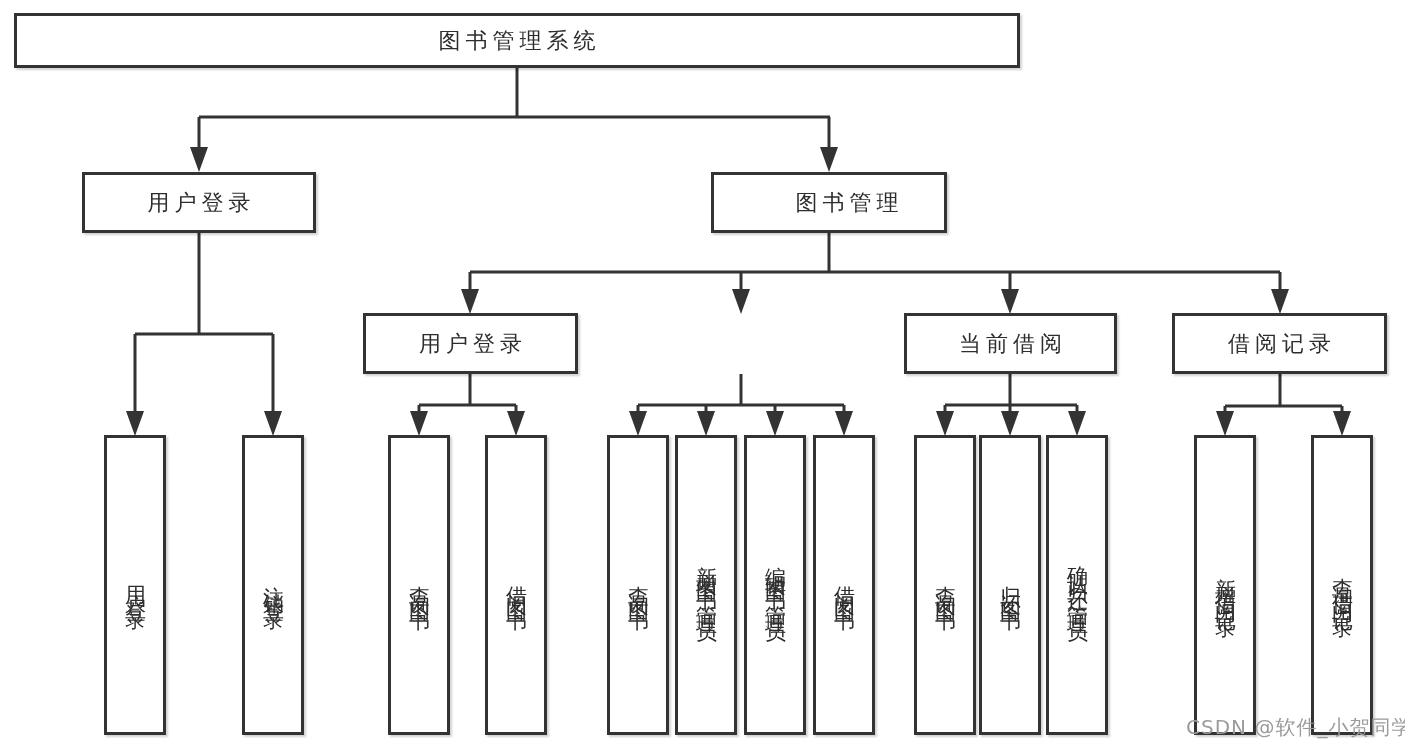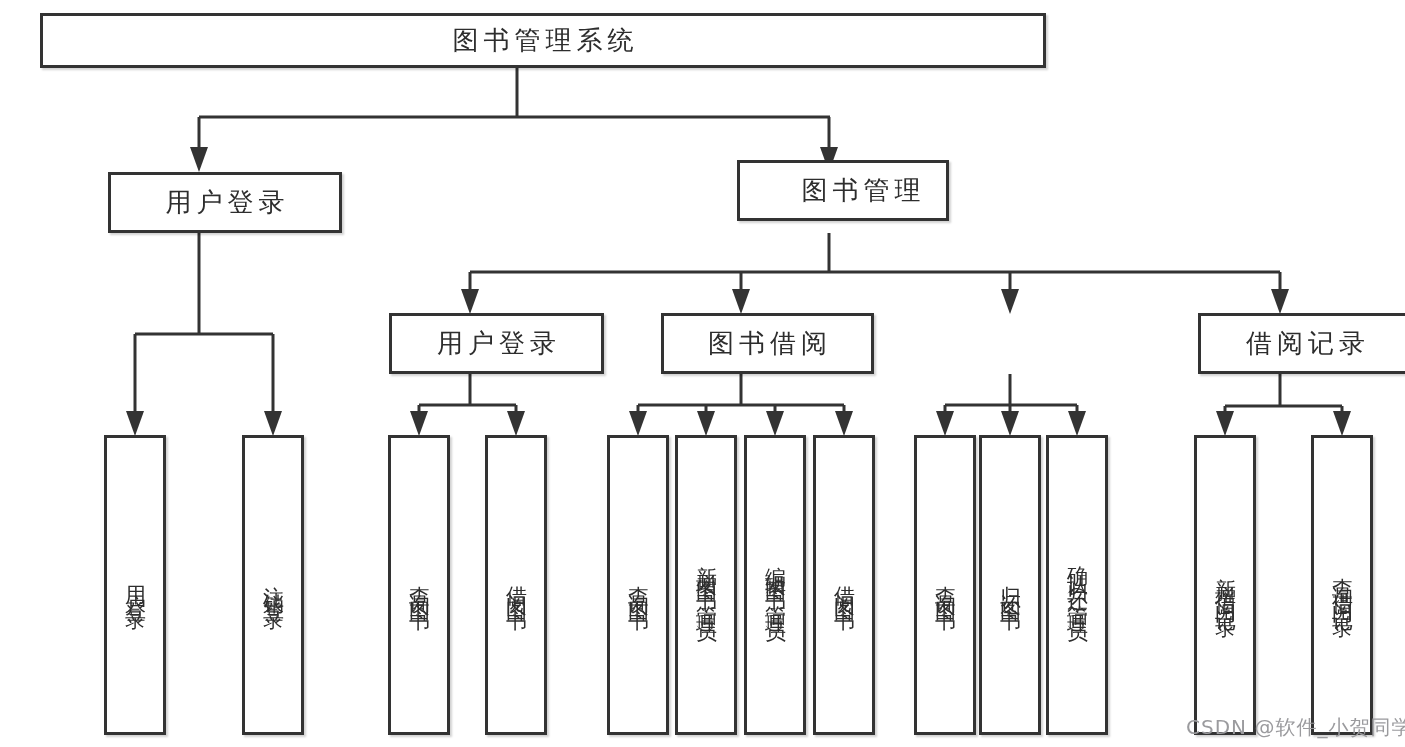--- a/index.html
+++ b/index.html
@@ -27,25 +27,24 @@
     background: #ffffff;
     border: 3px solid #333333;
     color: #2d2d2d;
     display: flex;
     align-items: center;
     justify-content: center;
     z-index: 1;
     box-shadow: 2px 2px 2px rgba(0,0,0,0.18);
   }
   .h-node {
-    font-size: 26px;
+    font-size: 22px;
     letter-spacing: 5px;
     text-indent: 5px; 
     white-space: nowrap;
-    margin-left: 26px;
   }
   .v-node {
     writing-mode: vertical-rl;
     text-orientation: mixed;
     font-size: 21px;
     letter-spacing: 8px;
     width: 62px;
     height: 300px;
     top: 435px;
     line-height: 1;
@@ -131,24 +130,24 @@
       <polygon points="1001,411 1019,411 1010,436"></polygon>
       <polygon points="1068,411 1086,411 1077,436"></polygon>
       <polygon points="1216,411 1234,411 1225,436"></polygon>
       <polygon points="1333,411 1351,411 1342,436"></polygon>
     </g>
   </svg>
 
   <div class="node h-node" style="left:14px; top:13px; width:1006px; height:55px;">图书管理系统</div>
 
   <div class="node h-node" style="left:82px; top:172px; width:234px; height:61px;">用户登录</div>
-  <div class="node h-node" style="left:711px; top:160px; width:212px; height:61px;padding-left:36px;">图书管理</div>
+  <div class="node h-node" style="left:711px; top:172px; width:236px; height:61px;padding-left:36px;">图书管理</div>
 
   <div class="node h-node" style="left:363px; top:313px; width:215px; height:61px;">用户登录</div>
-  <div class="node h-node" style="left:635px; top:313px; width:213px; height:61px;">图书借阅</div>
+  <div class="node h-node" style="left:904px; top:313px; width:213px; height:61px;">当前借阅</div>
   <div class="node h-node" style="left:1172px; top:313px; width:215px; height:61px;">借阅记录</div>
 
   <div class="node v-node" style="left:104px;">用户登录</div>
   <div class="node v-node" style="left:242px;">注销登录</div>
 
   <div class="node v-node" style="left:388px;">查询图书</div>
   <div class="node v-node" style="left:485px;">借阅图书</div>
 
   <div class="node v-node" style="left:607px;">查询图书</div>
   <div class="node v-node" style="left:675px;">新增图书（管理员）</div>

